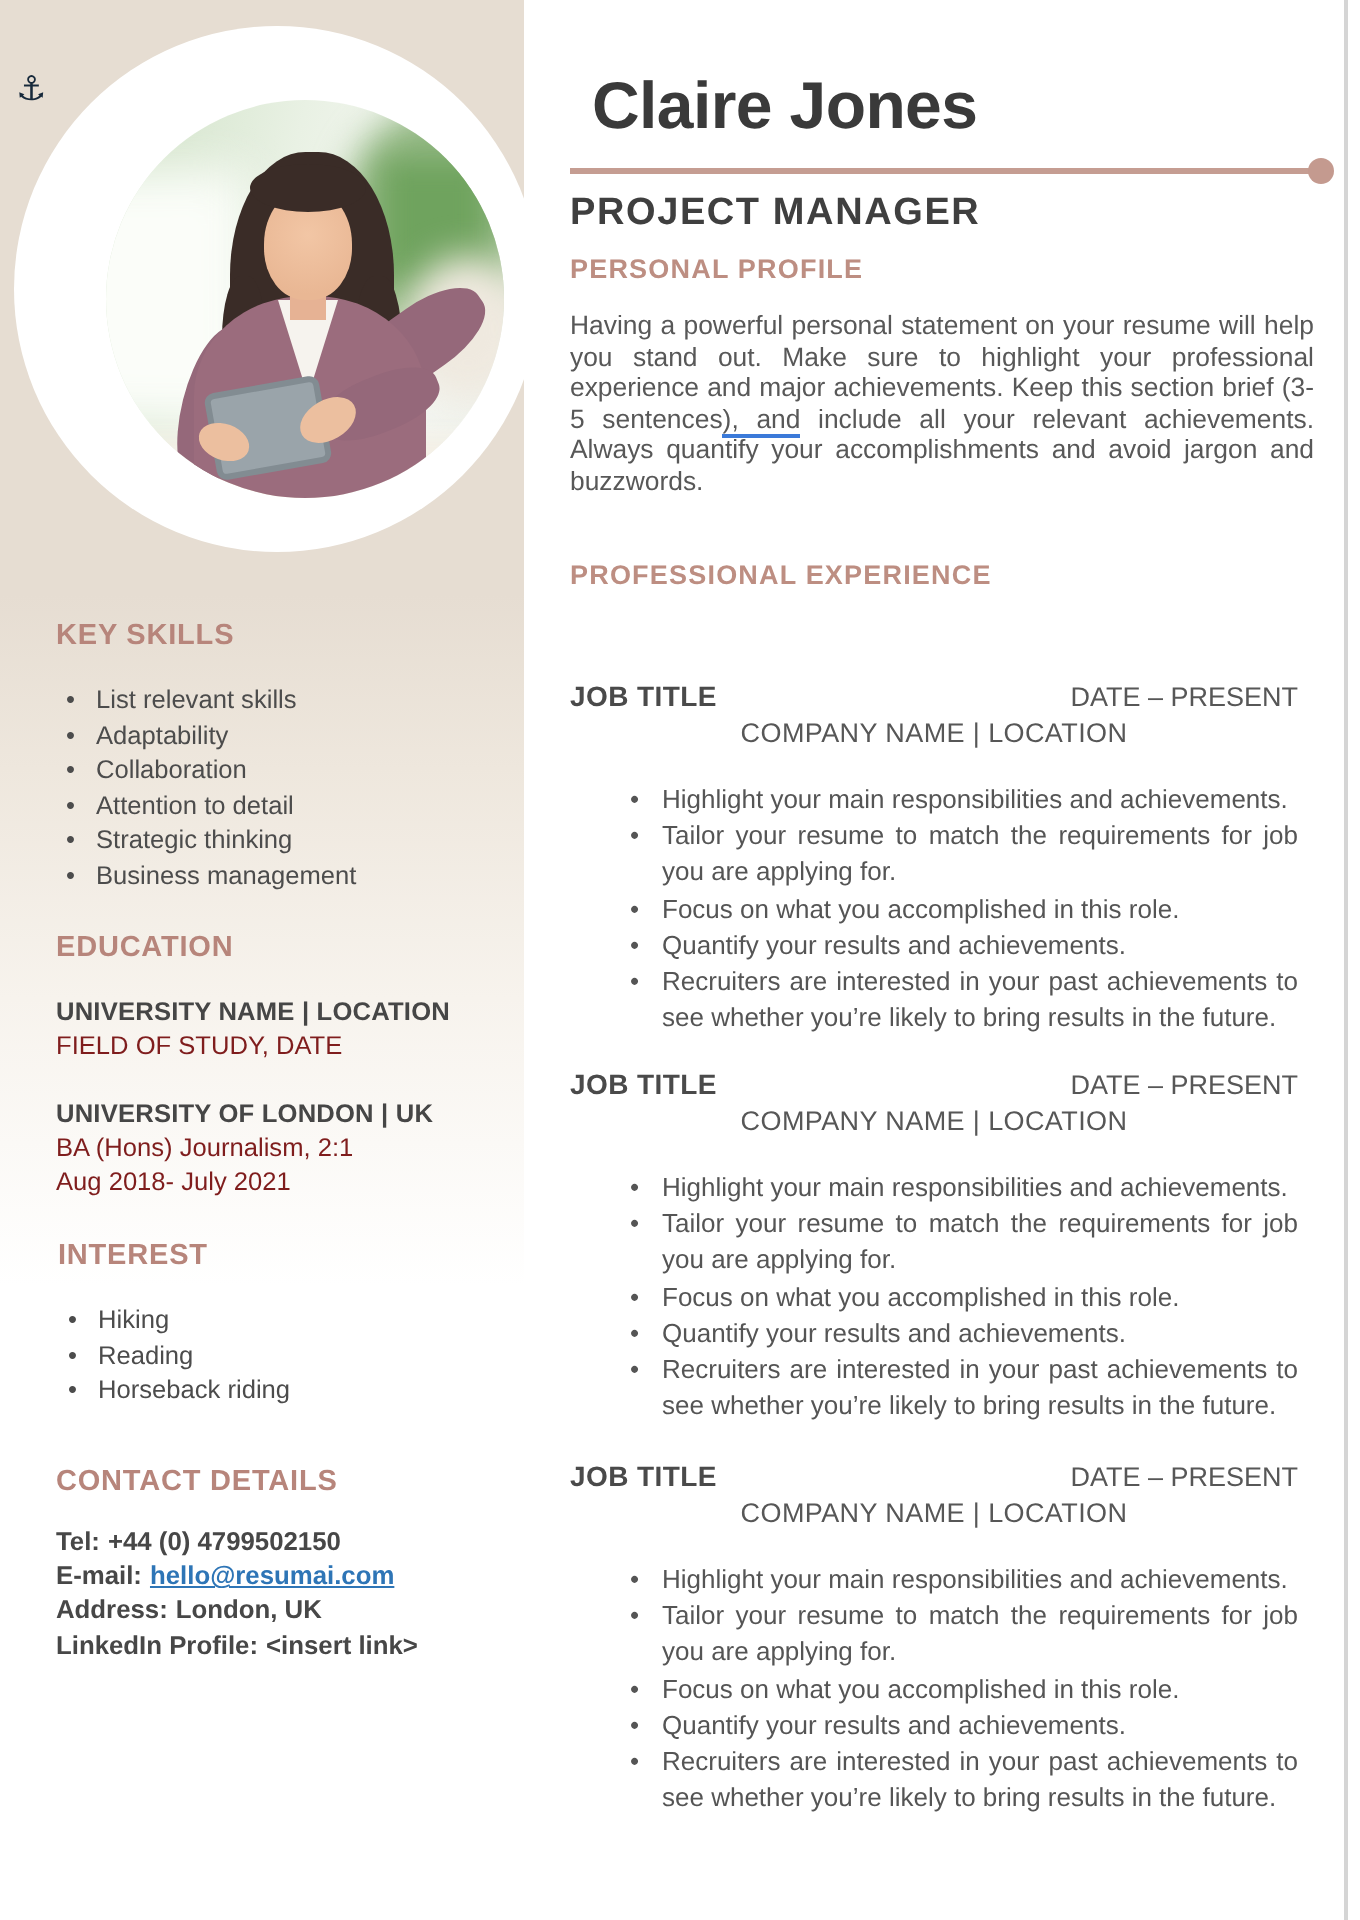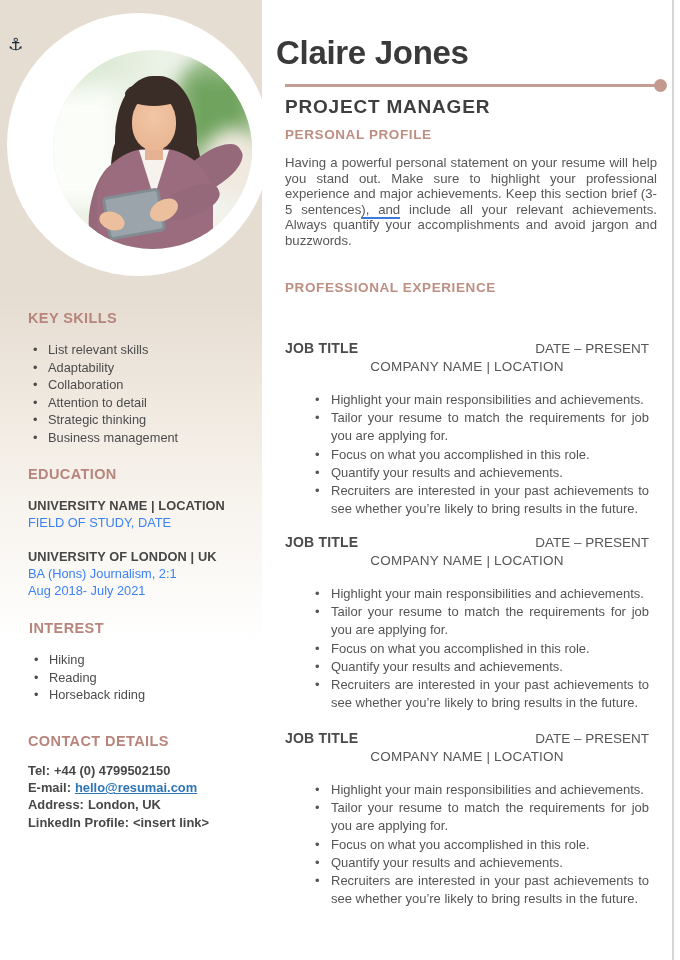--- a/index.html
+++ b/index.html
@@ -38,26 +38,26 @@
   .ph-tablet{left:52px;top:142px;width:52px;height:38px;background:#9aa4aa;border:3px solid #828c92;border-radius:5px;transform:rotate(-10deg);}
   .ph-hand1{left:46px;top:162px;width:26px;height:18px;background:#ecbf9f;border-radius:50%;transform:rotate(20deg);}
   .ph-hand2{left:96px;top:150px;width:30px;height:20px;background:#ecbf9f;border-radius:50%;transform:rotate(-30deg);}
   
   .sb{position:absolute;z-index:3;}
   .sb-head{font-size:14.5px;font-weight:bold;color:#b7857b;letter-spacing:0.4px;}
   .sb-list{margin:0;padding:0;list-style:none;font-size:12.8px;color:#4c4c4c;line-height:17.5px;}
   .sb-list li{position:relative;padding-left:20px;}
   .sb-list li::before{content:"\2022";position:absolute;left:5px;color:#4c4c4c;}
   .edu-title{font-size:12.8px;font-weight:bold;color:#464646;line-height:17px;letter-spacing:0.1px;}
-  .edu-line{font-size:12.8px;color:#3b82f6;line-height:17px;}
+  .edu-line{font-size:12.8px;color:#7f1d1d;line-height:17px;}
   .contact-line{font-size:12.9px;font-weight:bold;color:#474747;line-height:17.2px;}
   .contact-label{margin-right:4px;}
   .email-link{color:#2e75b6;text-decoration:underline;cursor:pointer;}
   
-  .main-name{position:absolute;left:276px;top:34px;font-size:33px;font-weight:bold;color:#3a3a3a;letter-spacing:-0.3px;z-index:3;}
+  .main-name{position:absolute;left:296px;top:34px;font-size:33px;font-weight:bold;color:#3a3a3a;letter-spacing:-0.3px;z-index:3;}
   .divider{position:absolute;left:285px;top:84px;width:372px;height:2.5px;background:#c59d92;z-index:3;}
   .divider-dot{position:absolute;left:654px;top:79px;width:13px;height:13px;border-radius:50%;background:#c49a8f;z-index:3;}
   .role-title{position:absolute;left:285px;top:96px;font-size:19px;font-weight:bold;color:#3f3f3f;letter-spacing:0.8px;z-index:3;}
   .m-head{position:absolute;left:285px;font-size:13.5px;font-weight:bold;color:#bd8e82;letter-spacing:0.6px;z-index:3;}
   .profile-text{position:absolute;left:285px;top:155px;width:372px;font-size:13.2px;line-height:15.5px;color:#585858;text-align:justify;z-index:3;}
   .grammar-underline{border-bottom:2px solid #3b7ad9;margin-top:29px;}
   .job{position:absolute;left:285px;width:364px;z-index:3;}
   .job-head{display:flex;justify-content:space-between;align-items:baseline;line-height:16.5px;margin-top:30px;}
   .job-title{font-size:14px;font-weight:bold;color:#4a4a4a;letter-spacing:0.2px;}
   .job-date{font-size:13.5px;color:#575757;}

